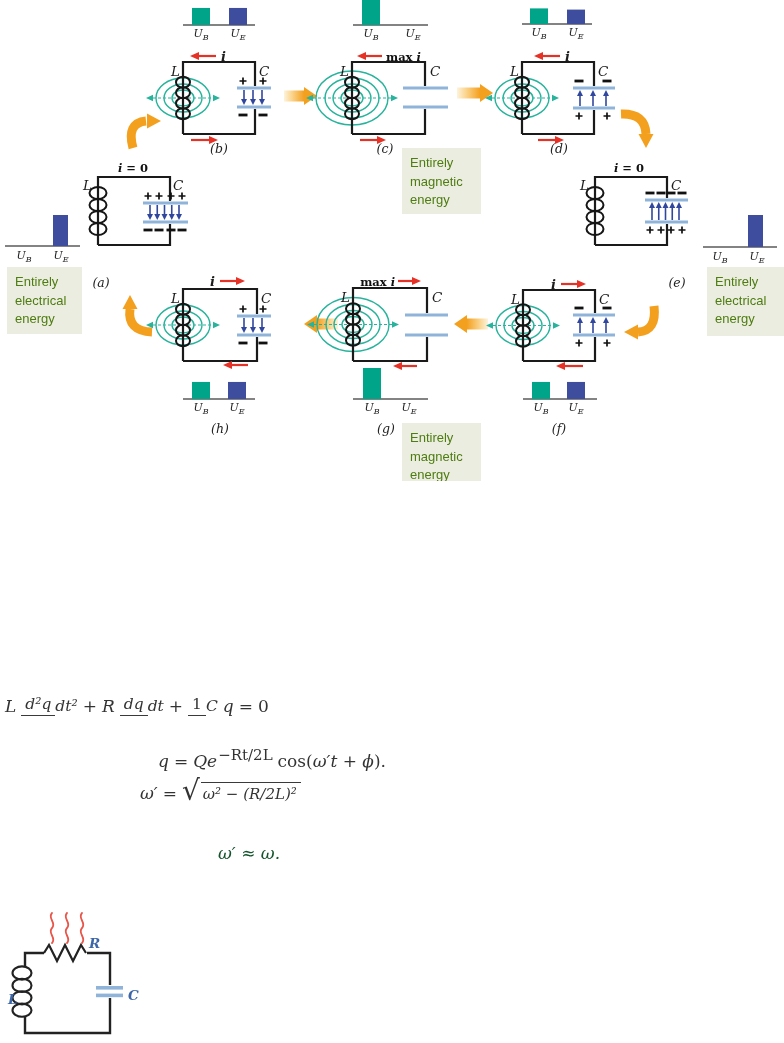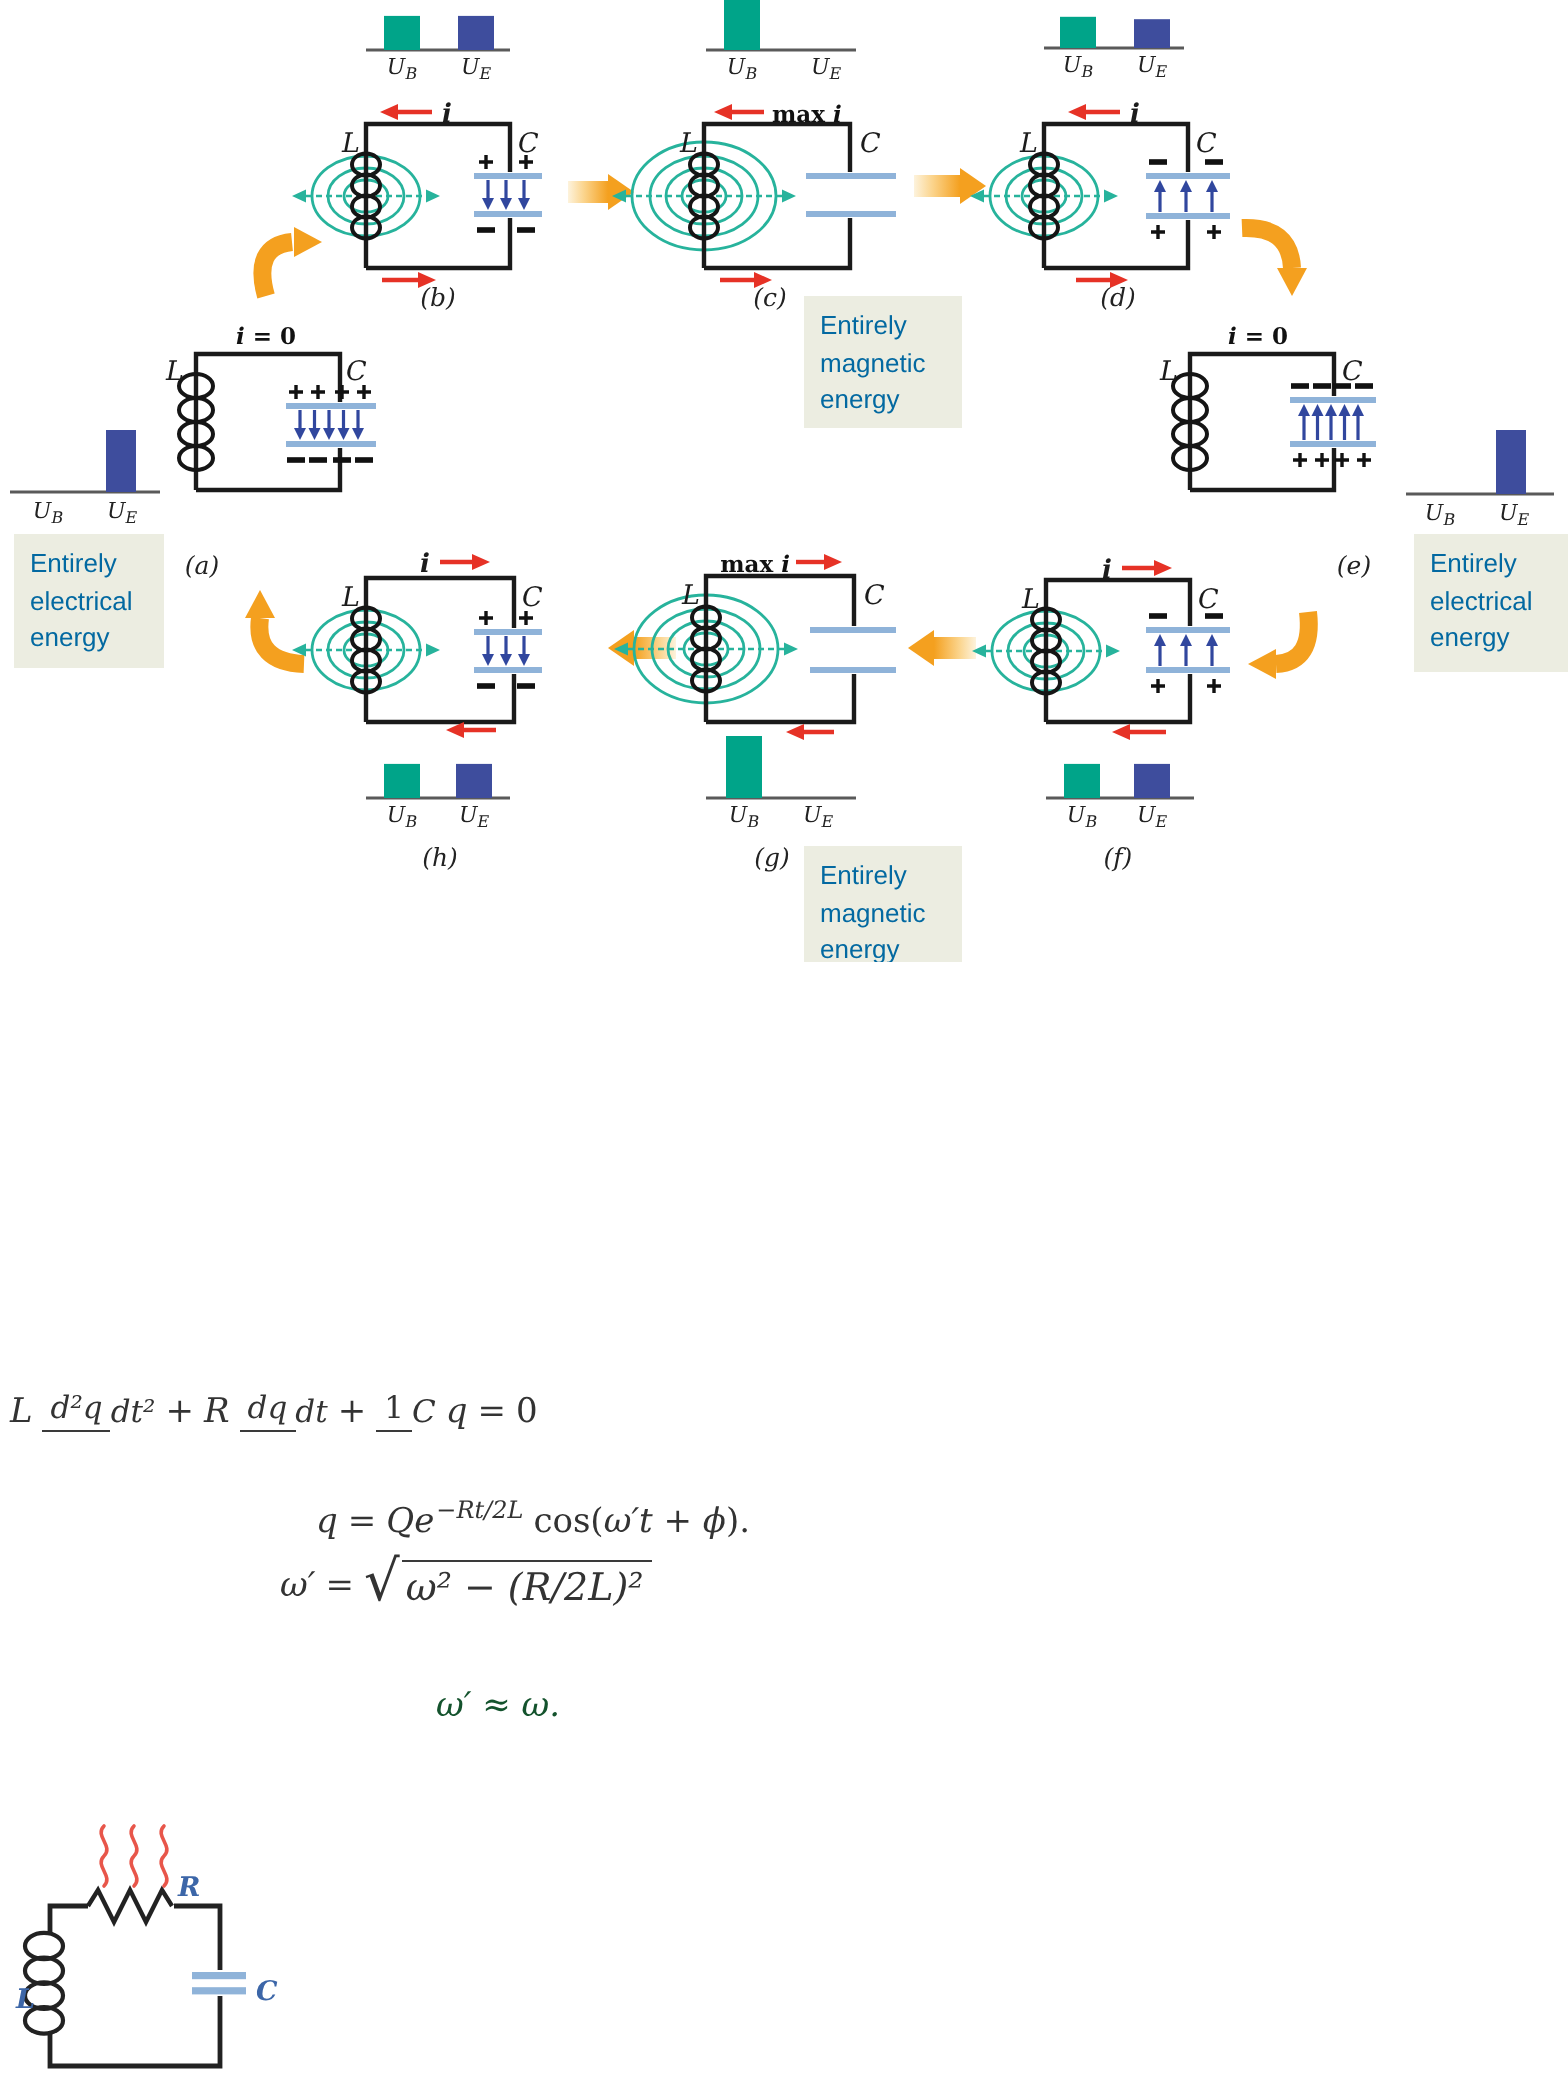--- a/index.html
+++ b/index.html
@@ -1,32 +1,32 @@
 <!DOCTYPE html>
 <html><head>
 <meta charset="utf-8">
 <style>
   html,body{margin:0;padding:0;background:#fff;}
   #page{position:relative;width:784px;height:1043px;background:#ffffff;overflow:hidden;
         font-family:"Liberation Sans",sans-serif;}
   svg{position:absolute;left:0;top:0;}
   #cycle-svg{left:0;top:0;}
   #rlc-svg{left:0;top:900px;}
-  .ebox{position:absolute;background:#ecede1;color:#0369a1;font-size:13px;line-height:18.5px;
+  .ebox{position:absolute;background:#ecede1;color:#4d7c0f;font-size:13px;line-height:18.5px;
         padding:6px 0 0 8px;box-sizing:border-box;overflow:hidden;
         font-family:"Liberation Sans",sans-serif;}
   .eq{position:absolute;display:flex;align-items:center;gap:5px;color:#333;
       font-family:"DejaVu Serif",serif;font-size:17px;white-space:nowrap;}
   .it{font-style:italic;}
   .frac{display:inline-flex;flex-direction:row;align-items:center;line-height:1.12;font-size:15.5px;}
   .fnum{border-bottom:1.5px solid #3a3a3a;padding:0 4px 1px 4px;}
   .fden{padding-top:1px;}
-  .sup{font-size:12px;font-style:italic;position:relative;top:-7px;margin-left:1px;text-align:center;}
+  .sup{font-size:15px;position:relative;top:-7px;margin-left:1px;text-align:center;}
   .radical{font-size:28px;font-style:normal;line-height:0.9;margin-right:-4px;transform:translateY(-2px);}
-  .radicand{border-top:1.6px solid #3a3a3a;padding:2px 4px 0 2px;font-size:19px;}
+  .radicand{border-top:1.6px solid #3a3a3a;padding:2px 4px 0 2px;font-size:15px;}
   #eq4{color:#14532d;}
 </style>
 </head>
 <body>
 
 <div id="page">
 
   <svg id="cycle-svg" width="784" height="500">
       <defs>
         <linearGradient id="agr" x1="0" y1="0" x2="1" y2="0">

